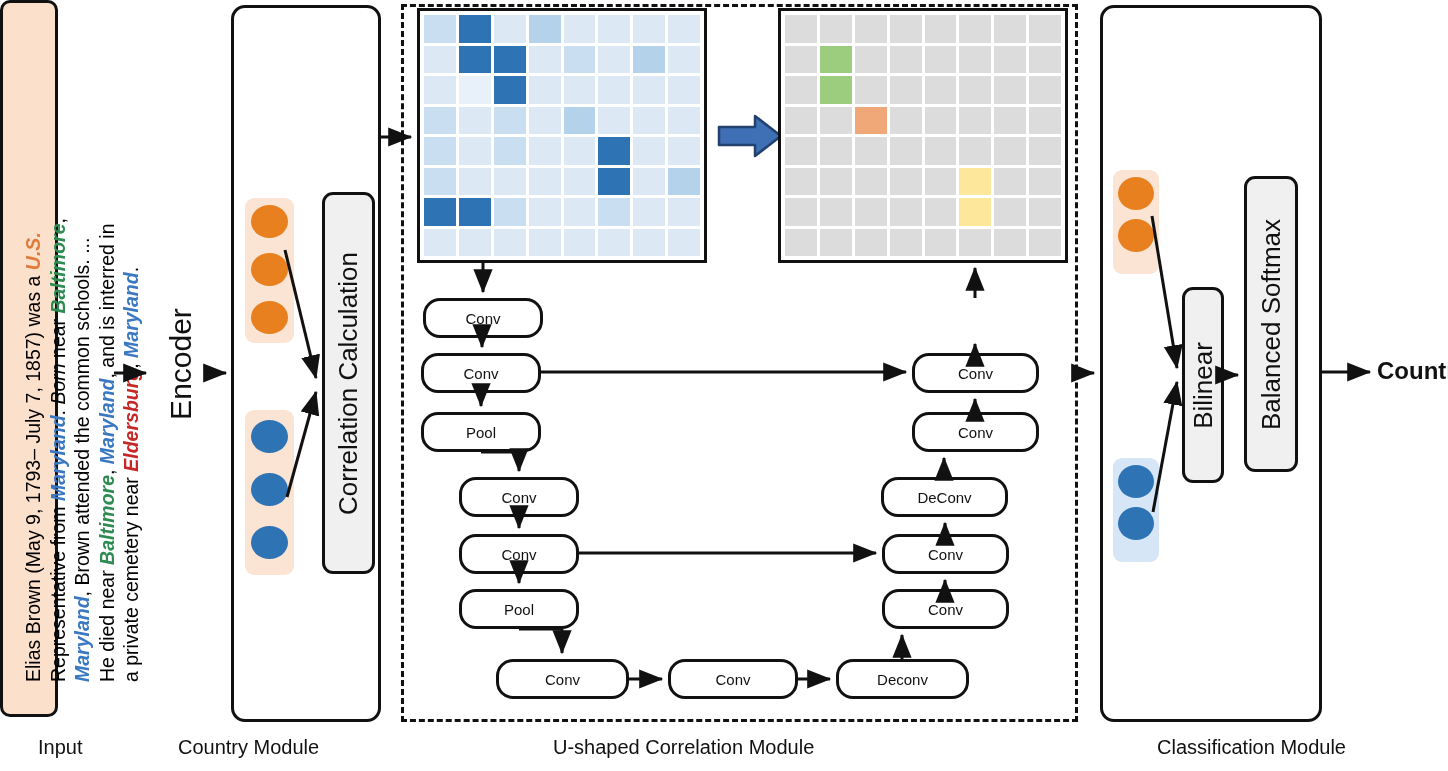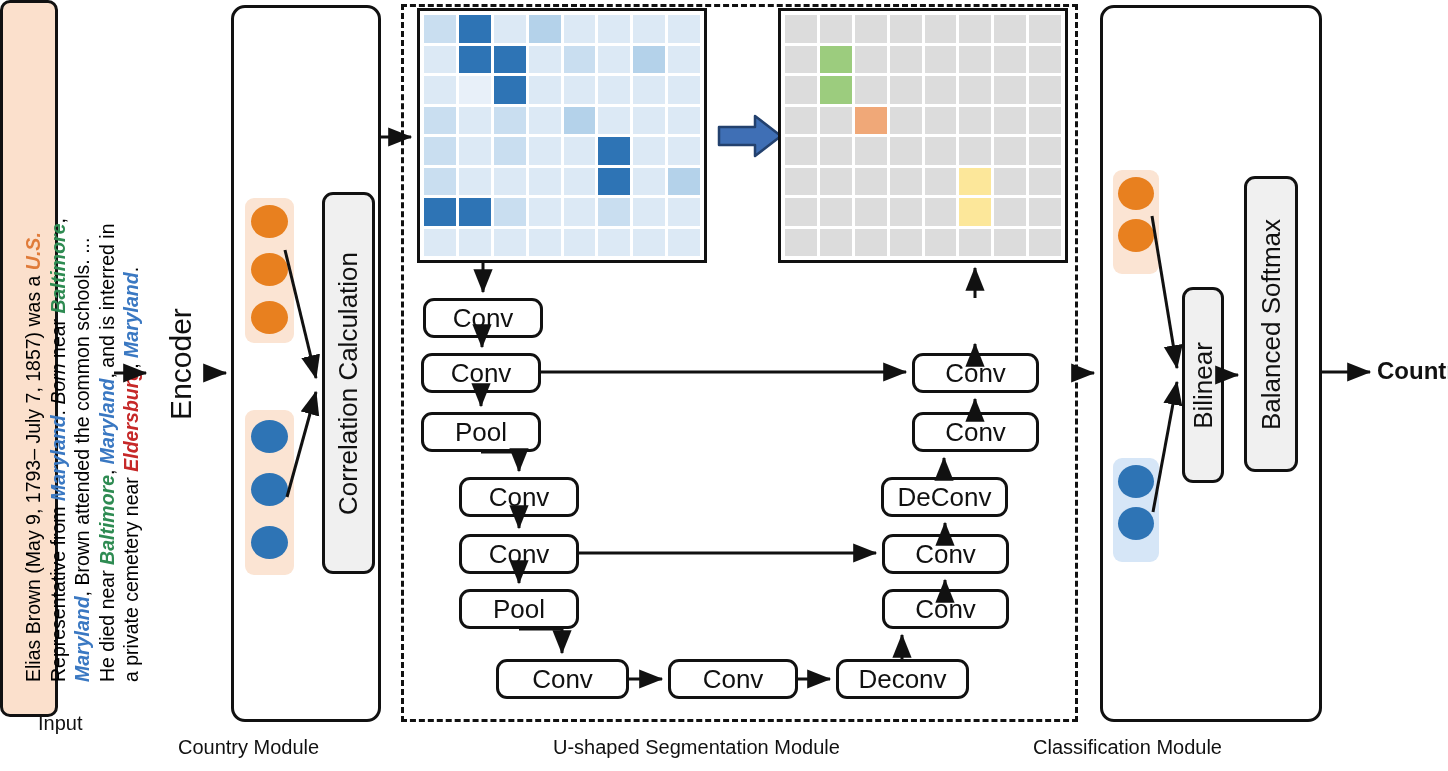--- a/index.html
+++ b/index.html
@@ -59,23 +59,23 @@
   
   .dot-group{position:absolute;border-radius:9px;}
   .dot{position:absolute;border-radius:50%;}
   .dot-orange{background:#E8801F;}
   .dot-blue{background:#2E74B5;}
   .bg-orange{background:#FBE4D3;}
   .bg-blue{background:#D6E6F7;}
 
   
   .opbox{
-    position:absolute;border:3px solid #111;border-radius:11px;background:#fff;
+    position:absolute;border:3px solid #111;border-radius:17px;background:#fff;
     display:flex;align-items:center;justify-content:center;box-sizing:border-box;
-    font-size:26px;color:#111;font-family:"Liberation Sans",sans-serif;
+    font-size:15px;color:#111;font-family:"Liberation Sans",sans-serif;
   }
   
   .vbox{
     position:absolute;border:3px solid #111;border-radius:11px;background:#F0F0F0;
     display:flex;align-items:center;justify-content:center;box-sizing:border-box;
   }
   .vbox span{
     transform:rotate(-90deg);white-space:nowrap;font-size:26px;color:#111;
     font-family:"Liberation Sans",sans-serif;
   }
@@ -105,21 +105,21 @@
 
   <div id="input-text-wrap">
     <div id="input-text">
         <span class="ln"><span>Elias Brown (May 9, 1793– July 7, 1857) was a </span><span class="w-us">U.S.</span></span>
         <span class="ln"><span>Representative from </span><span class="w-blue">Maryland</span><span>. </span><span class="w-it">Born</span><span> near </span><span class="w-green">Baltimore</span><span>,</span></span>
         <span class="ln"><span class="w-blue">Maryland</span><span>, Brown attended the common schools. ...</span></span>
         <span class="ln"><span>He died near </span><span class="w-green">Baltimore</span><span>, </span><span class="w-blue">Maryland</span><span>, and is interred in</span></span>
         <span class="ln"><span>a private cemetery near </span><span class="w-red">Eldersburg</span><span>, </span><span class="w-blue">Maryland</span><span>.</span></span>
       </div>
   </div>
-  <div class="caption" style="left:38px;top:712px;">Input</div>
+  <div class="caption" style="left:38px;top:736px;">Input</div>
 
   <div id="encoder-bar"></div>
   <div id="encoder-bar-label">
     <span>Encoder</span>
   </div>
 
   <div class="module-box" id="encoder-module"></div>
 
   <div class="dot-group bg-orange" style="left:245px;top:198px;width:49px;height:145px;">
     <div class="dot dot-orange" style="left:6px;top:7px;width:37px;height:33px;"></div>
@@ -292,21 +292,21 @@
   <div class="opbox" style="left:496px;top:659px;width:133px;height:40px;">Conv</div>
   <div class="opbox" style="left:668px;top:659px;width:130px;height:40px;">Conv</div>
   <div class="opbox" style="left:836px;top:659px;width:133px;height:40px;">Deconv</div>
 
   <div class="opbox" style="left:882px;top:589px;width:127px;height:40px;">Conv</div>
   <div class="opbox" style="left:882px;top:534px;width:127px;height:40px;">Conv</div>
   <div class="opbox" style="left:881px;top:477px;width:127px;height:40px;">DeConv</div>
   <div class="opbox" style="left:912px;top:412px;width:127px;height:40px;">Conv</div>
   <div class="opbox" style="left:912px;top:353px;width:127px;height:40px;">Conv</div>
 
-  <div class="caption" style="left:553px;top:736px;">U-shaped  Segmentation Module</div>
+  <div class="caption" style="left:553px;top:736px;">U-shaped  Correlation Module</div>
 
   <div class="module-box" id="classification-module"></div>
 
   <div class="dot-group bg-orange" style="left:1113px;top:170px;width:46px;height:104px;">
     <div class="dot dot-orange" style="left:5px;top:7px;width:36px;height:33px;"></div>
     <div class="dot dot-orange" style="left:5px;top:49px;width:36px;height:33px;"></div>
   </div>
   <div class="dot-group bg-blue" style="left:1113px;top:458px;width:46px;height:104px;">
     <div class="dot dot-blue" style="left:5px;top:7px;width:36px;height:33px;"></div>
     <div class="dot dot-blue" style="left:5px;top:49px;width:36px;height:33px;"></div>
@@ -314,21 +314,21 @@
 
   <div class="vbox" style="left:1182px;top:287px;width:42px;height:196px;">
     <span>Bilinear</span>
   </div>
   <div class="vbox" style="left:1244px;top:176px;width:54px;height:296px;">
     <span>Balanced Softmax</span>
   </div>
 
   <div id="country-label">Country</div>
 
-  <div class="caption" style="left:1033px;top:736px;">Classification Module</div>
+  <div class="caption" style="left:1157px;top:736px;">Classification Module</div>
 
   <svg id="wires">
     <defs>
       <marker id="ah" markerWidth="9" markerHeight="9" refX="7.6" refY="3.2" orient="auto" markerUnits="strokeWidth">
         <path d="M0,0 L0,6.4 L8,3.2 z" fill="#111"></path>
       </marker>
       <marker id="ahs" markerWidth="10" markerHeight="10" refX="8.2" refY="3.4" orient="auto" markerUnits="strokeWidth">
         <path d="M0,0 L0,6.8 L8.6,3.4 z" fill="#111"></path>
       </marker>
     </defs>

